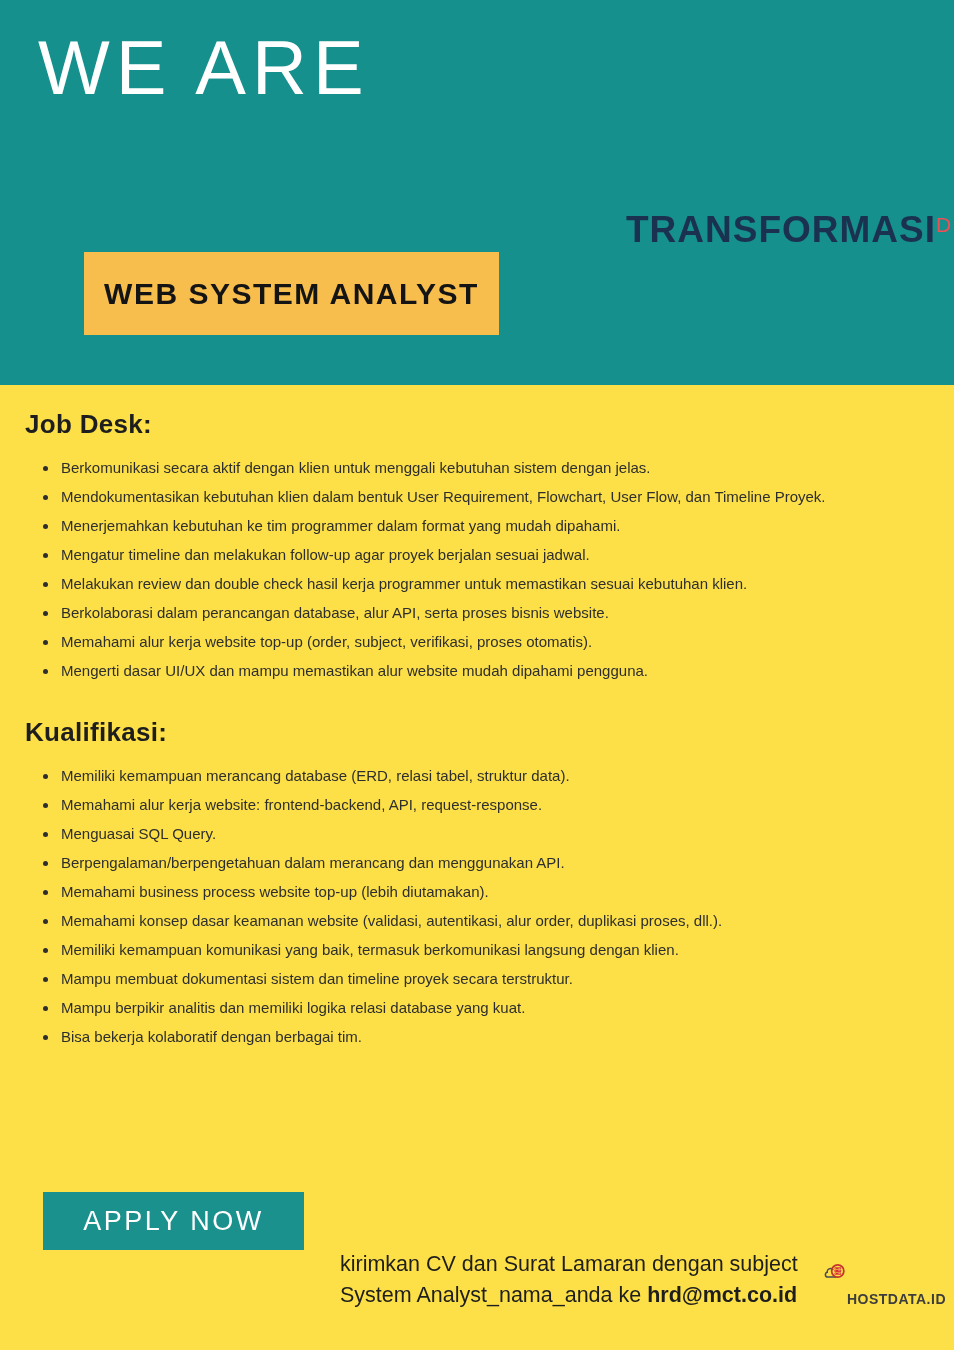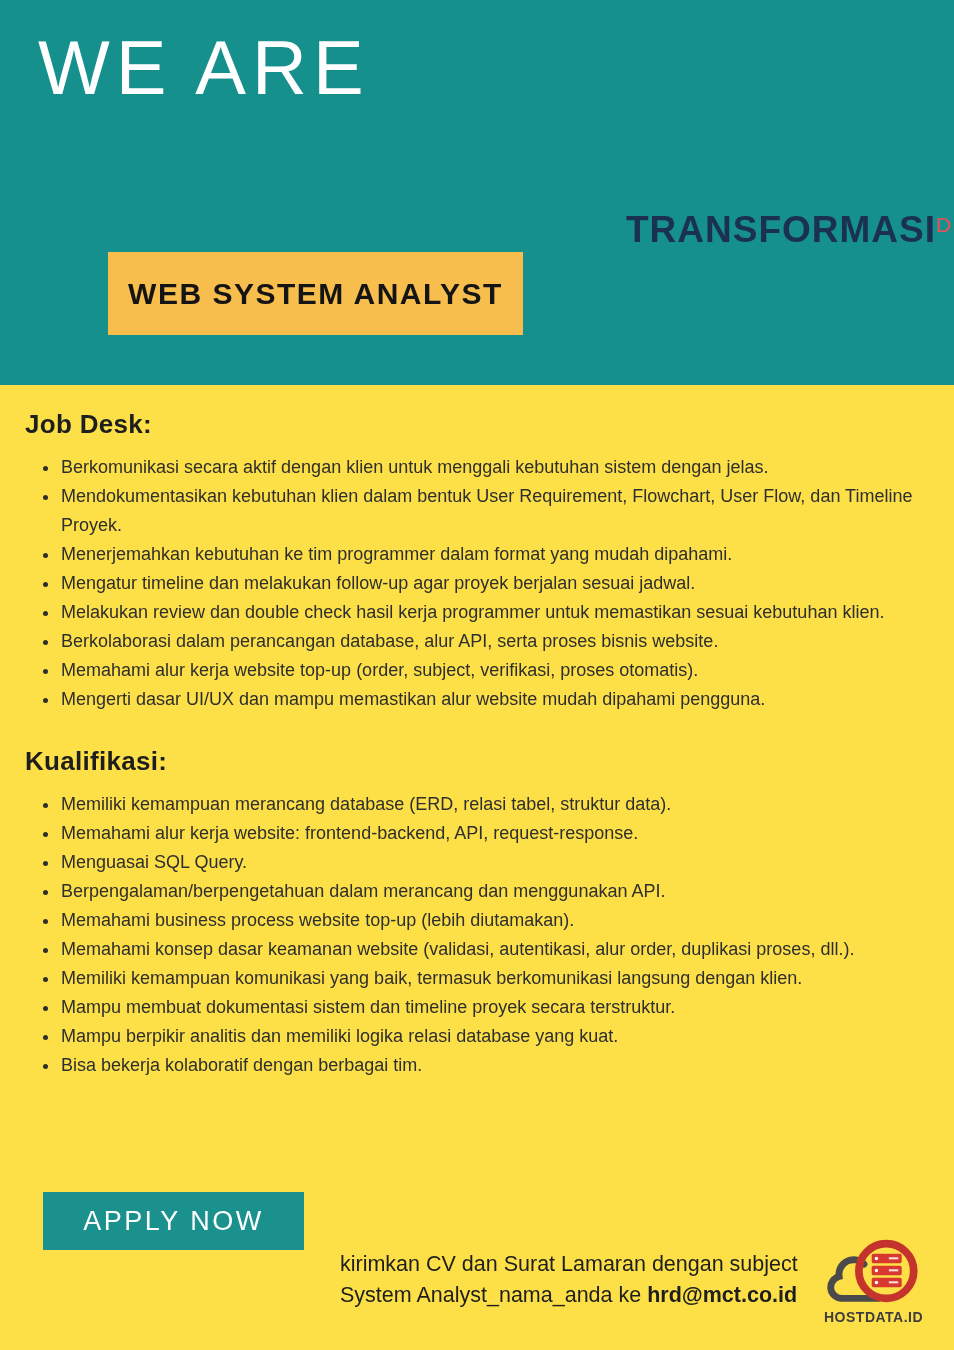--- a/index.html
+++ b/index.html
@@ -34,21 +34,21 @@
   .hiring {
     color: #FFFFFF;
     font-size: 132px;
     font-weight: 900;
     letter-spacing: -1px;
     line-height: 1.0;
     margin-top: 8px;
   }
   .role-badge {
     position: absolute;
-    left: 108px;
+    left: 84px;
     top: 252px;
     width: 415px;
     height: 83px;
     background: #F8BE4D;
     display: flex;
     align-items: center;
     justify-content: center;
   }
   .role-badge span {
     color: #141414;
@@ -91,21 +91,21 @@
     font-weight: 600;
     letter-spacing: 0.3px;
   }
   .bullet-list {
     margin: 13px 0 0 0;
     padding-left: 34px;
     list-style: disc;
   }
   .bullet-list li {
     color: #2E2E2E;
-    font-size: 18px;
+    font-size: 15px;
     line-height: 29px;
     padding-left: 2px;
   }
   .bullet-list li::marker { font-size: 15px; color: #2E2E2E; }
   .section-jobdesk { margin-top: 0; }
   .section-kualifikasi { margin-top: 32px; }
 
   
   .apply-button {
     position: absolute;
@@ -134,22 +134,22 @@
     font-size: 21.5px;
     line-height: 31px;
   }
   .contact .email { font-weight: 700; }
   .partner {
     position: absolute;
     right: 8px;
     top: 1235px;
     width: 122px;
     display: flex;
-    flex-direction: column;
-    align-items: flex-start;
+    flex-direction: row;
+    align-items: flex-end;
   }
   .partner-mark { width: 104px; height: 72px; }
   .partner-name {
     margin-top: 2px;
     color: #3D3D3D;
     font-size: 14px;
     font-weight: 800;
     letter-spacing: 0.5px;
   }
 </style>

